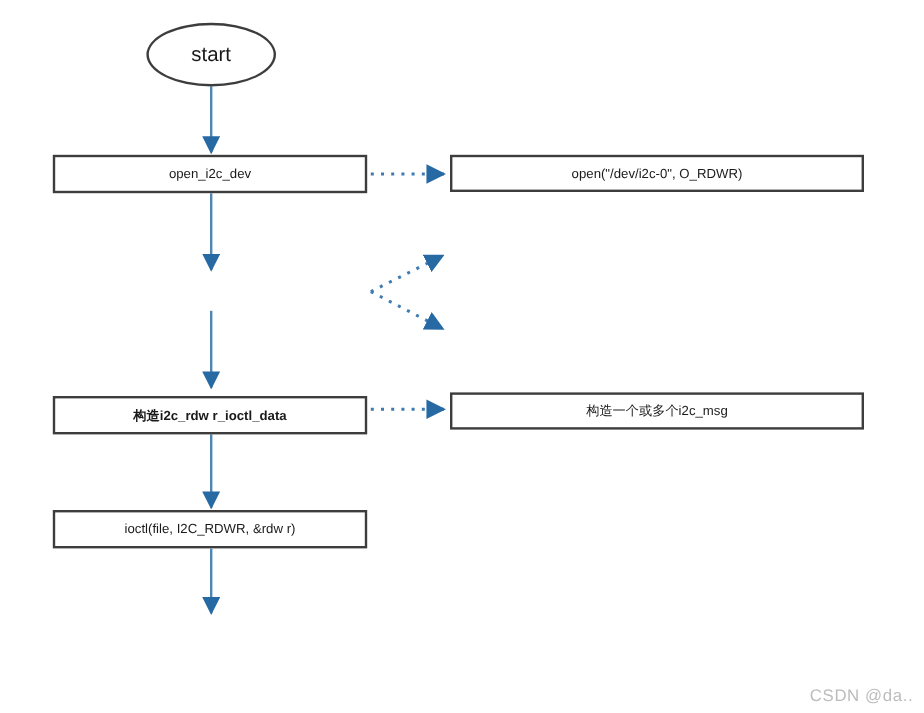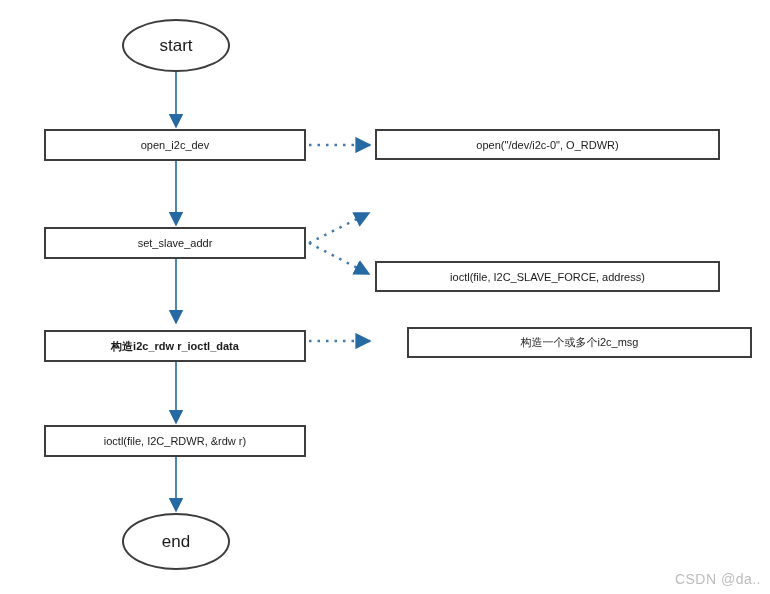--- a/index.html
+++ b/index.html
@@ -63,48 +63,39 @@
     <line x1="309" y1="145" x2="370" y2="145" stroke="#3f7bb1" stroke-width="2.5" stroke-dasharray="2.5 6" marker-end="url(#head-dotted)"></line>
     <line x1="309" y1="243" x2="369" y2="213" stroke="#3f7bb1" stroke-width="2.5" stroke-dasharray="2.5 6" marker-end="url(#head-dotted)"></line>
     <line x1="309" y1="243" x2="369" y2="274" stroke="#3f7bb1" stroke-width="2.5" stroke-dasharray="2.5 6" marker-end="url(#head-dotted)"></line>
     <line x1="309" y1="341" x2="370" y2="341" stroke="#3f7bb1" stroke-width="2.5" stroke-dasharray="2.5 6" marker-end="url(#head-dotted)"></line>
   </svg>
 
   <div class="node terminal" style="left:122px; top:19px; width:108px; height:53px;">
     <span>start</span>
   </div>
 
-  <div class="node terminal" style="left:122px; top:513px; width:108px; height:57px;">
-    <span>end</span>
-  </div>
 
   <div class="node" style="left:44px; top:129px; width:262px; height:32px;">
     <span>open_i2c_dev</span>
   </div>
 
-  <div class="node" style="left:44px; top:227px; width:262px; height:32px;">
-    <span>set_slave_addr</span>
-  </div>
 
   <div class="node" style="left:44px; top:330px; width:262px; height:32px;font-weight:bold;">
     <span>构造i2c_rdw r_ioctl_data</span>
   </div>
 
   <div class="node" style="left:44px; top:425px; width:262px; height:32px;">
     <span>ioctl(file, I2C_RDWR, &amp;rdw r)</span>
   </div>
 
   <div class="node" style="left:375px; top:129px; width:345px; height:31px;">
     <span>open("/dev/i2c-0", O_RDWR)</span>
   </div>
 
 
-  <div class="node" style="left:375px; top:261px; width:345px; height:31px;">
-    <span>ioctl(file, I2C_SLAVE_FORCE, address)</span>
-  </div>
 
-  <div class="node" style="left:375px; top:327px; width:345px; height:31px;margin-left:32px;">
+  <div class="node" style="left:375px; top:327px; width:345px; height:31px;">
     <span>构造一个或多个i2c_msg</span>
   </div>
 
   <div class="watermark">CSDN @da..</div>
 
 </div>
 
 </body></html>

